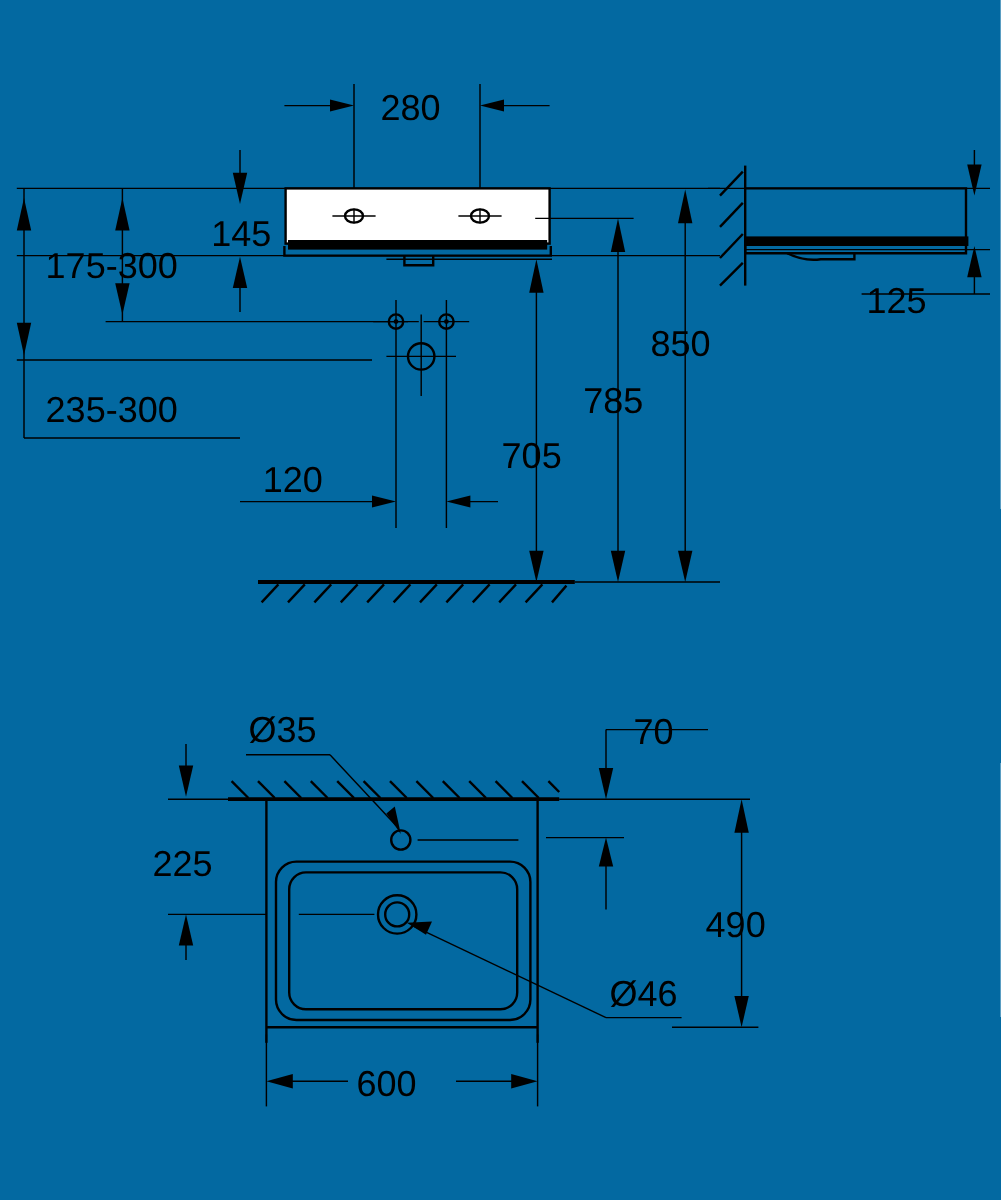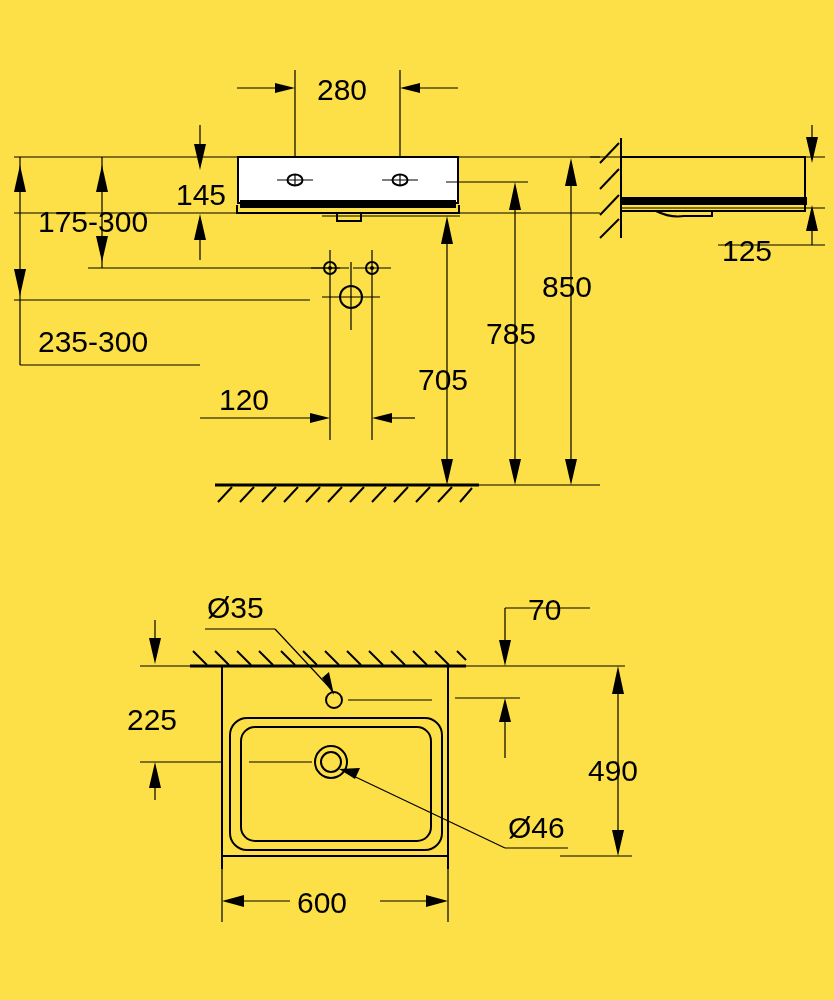--- a/index.html
+++ b/index.html
@@ -8,21 +8,21 @@
     padding: 0;
     background: #ffffff;
   }
   body {
     font-family: "Liberation Sans", sans-serif;
   }
   #sheet {
     position: relative;
     width: 834px;
     height: 1000px;
-    background: #fde047;
+    background: #0369a1;
     overflow: hidden;
   }
   #sheet svg {
     display: block;
   }
   .dimtext {
     font-family: "Liberation Sans", sans-serif;
     font-size: 30px;
     fill: #000000;
     letter-spacing: 0px;

